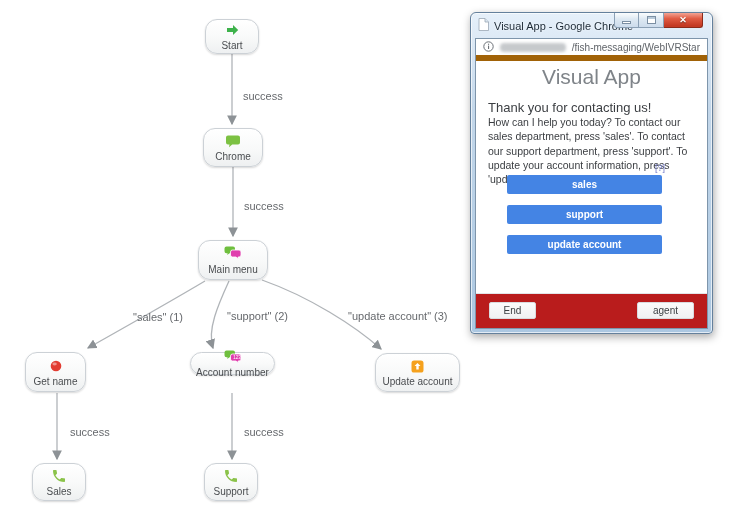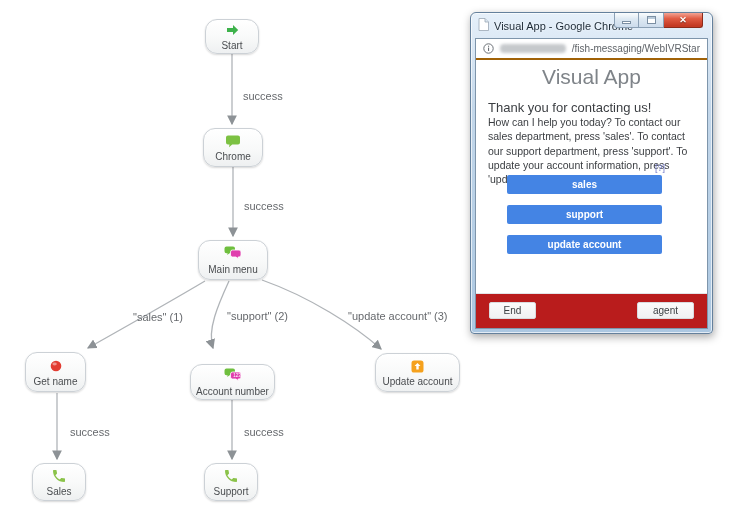--- a/index.html
+++ b/index.html
@@ -13,21 +13,21 @@
     background: linear-gradient(180deg, #ffffff 0%, #f8f9f9 55%, #eef0f1 100%);
     border: 1px solid #ccd1d6; border-radius: 12px;
     box-shadow: 0 1px 2px rgba(0,0,0,0.16);
     display: flex; flex-direction: column; align-items: center; justify-content: center;
     gap: 2px; font-size: 10px; color: #4a4d50; cursor: default; }
   .node .icon { width: 18px; height: 16px; display: flex; align-items: center; justify-content: center; }
   #node-start          { left: 205px; top: 19px;  width: 54px; height: 35px; }
   #node-welcome        { left: 203px; top: 128px; width: 60px; height: 39px; }
   #node-main-menu      { left: 198px; top: 240px; width: 70px; height: 40px; }
   #node-get-name       { left: 25px;  top: 352px; width: 61px; height: 40px; }
-  #node-account-number { left: 190px; top: 364px; width: 85px; height: 36px; }
+  #node-account-number { left: 190px; top: 352px; width: 85px; height: 23px; }
   #node-update-account { left: 375px; top: 353px; width: 85px; height: 39px; }
   #node-sales          { left: 32px;  top: 463px; width: 54px; height: 38px; }
   #node-support        { left: 204px; top: 463px; width: 54px; height: 38px; }
   .edge-label { position: absolute; z-index: 2; font-size: 11px; color: #66696d; white-space: nowrap; }
   #edge-label-0 { left: 243px; top: 90px; }
   #edge-label-1 { left: 244px; top: 200px; }
   #edge-label-2 { left: 133px; top: 311px; }
   #edge-label-3 { left: 227px; top: 310px; }
   #edge-label-4 { left: 348px; top: 310px; }
   #edge-label-5 { left: 70px;  top: 426px; }
@@ -50,21 +50,21 @@
   .win-btn.maximize { width: 25px; border-left: none;
     background: linear-gradient(#fbfdfe, #dde8f2 45%, #cddcec); }
   .win-btn.close { width: 39px; border-left: none; border-radius: 0 0 3px 0; border-color: #8c2b1a;
     background: linear-gradient(#f3a393, #e05b43 40%, #c43a24 90%);
     color: #fff; font-size: 9px; font-weight: bold; text-shadow: 0 1px 1px rgba(0,0,0,0.45); }
   .glyph-min { width: 9px; height: 3px; background: #fff; border: 1px solid #7b8fa3; margin-top: 5px; }
   .glyph-max { width: 9px; height: 8px; background: #fff; border: 1px solid #7b8fa3;
     box-shadow: inset 0 2px 0 #b9cad9; }
   .window-inner { position: absolute; left: 4px; right: 4px; top: 25px; bottom: 4px;
     background: #fff; border: 1px solid #7e95ab; overflow: hidden; }
-  .urlbar { height: 21px; background: #fff; border-bottom: 2px solid #a16207;
+  .urlbar { height: 21px; background: #fff; border-bottom: 6px solid #a16207;
     display: flex; align-items: center; padding: 8px 7px; gap: 6px; }
   .url-redacted { width: 93px; height: 9px; border-radius: 4px; background: #c6c9cc;
     filter: blur(1.5px); }
   .url-text { font-size: 10px; color: #5f6368; white-space: nowrap; }
   .page-content { position: absolute; left: 0; right: 0; top: 22px; bottom: 0; background: #fff; }
   .page-heading { position: absolute; top: 4px; left: 0; right: 0; text-align: center;
     font-size: 21px; font-weight: 400; color: #7f8489; }
   .greeting { position: absolute; left: 12px; top: 39px; font-size: 13px; color: #3b3e42; }
   .prompt { position: absolute; left: 12px; right: 12px; top: 54px; font-size: 10.5px;
     color: #3b3e42; line-height: 1.36; }

